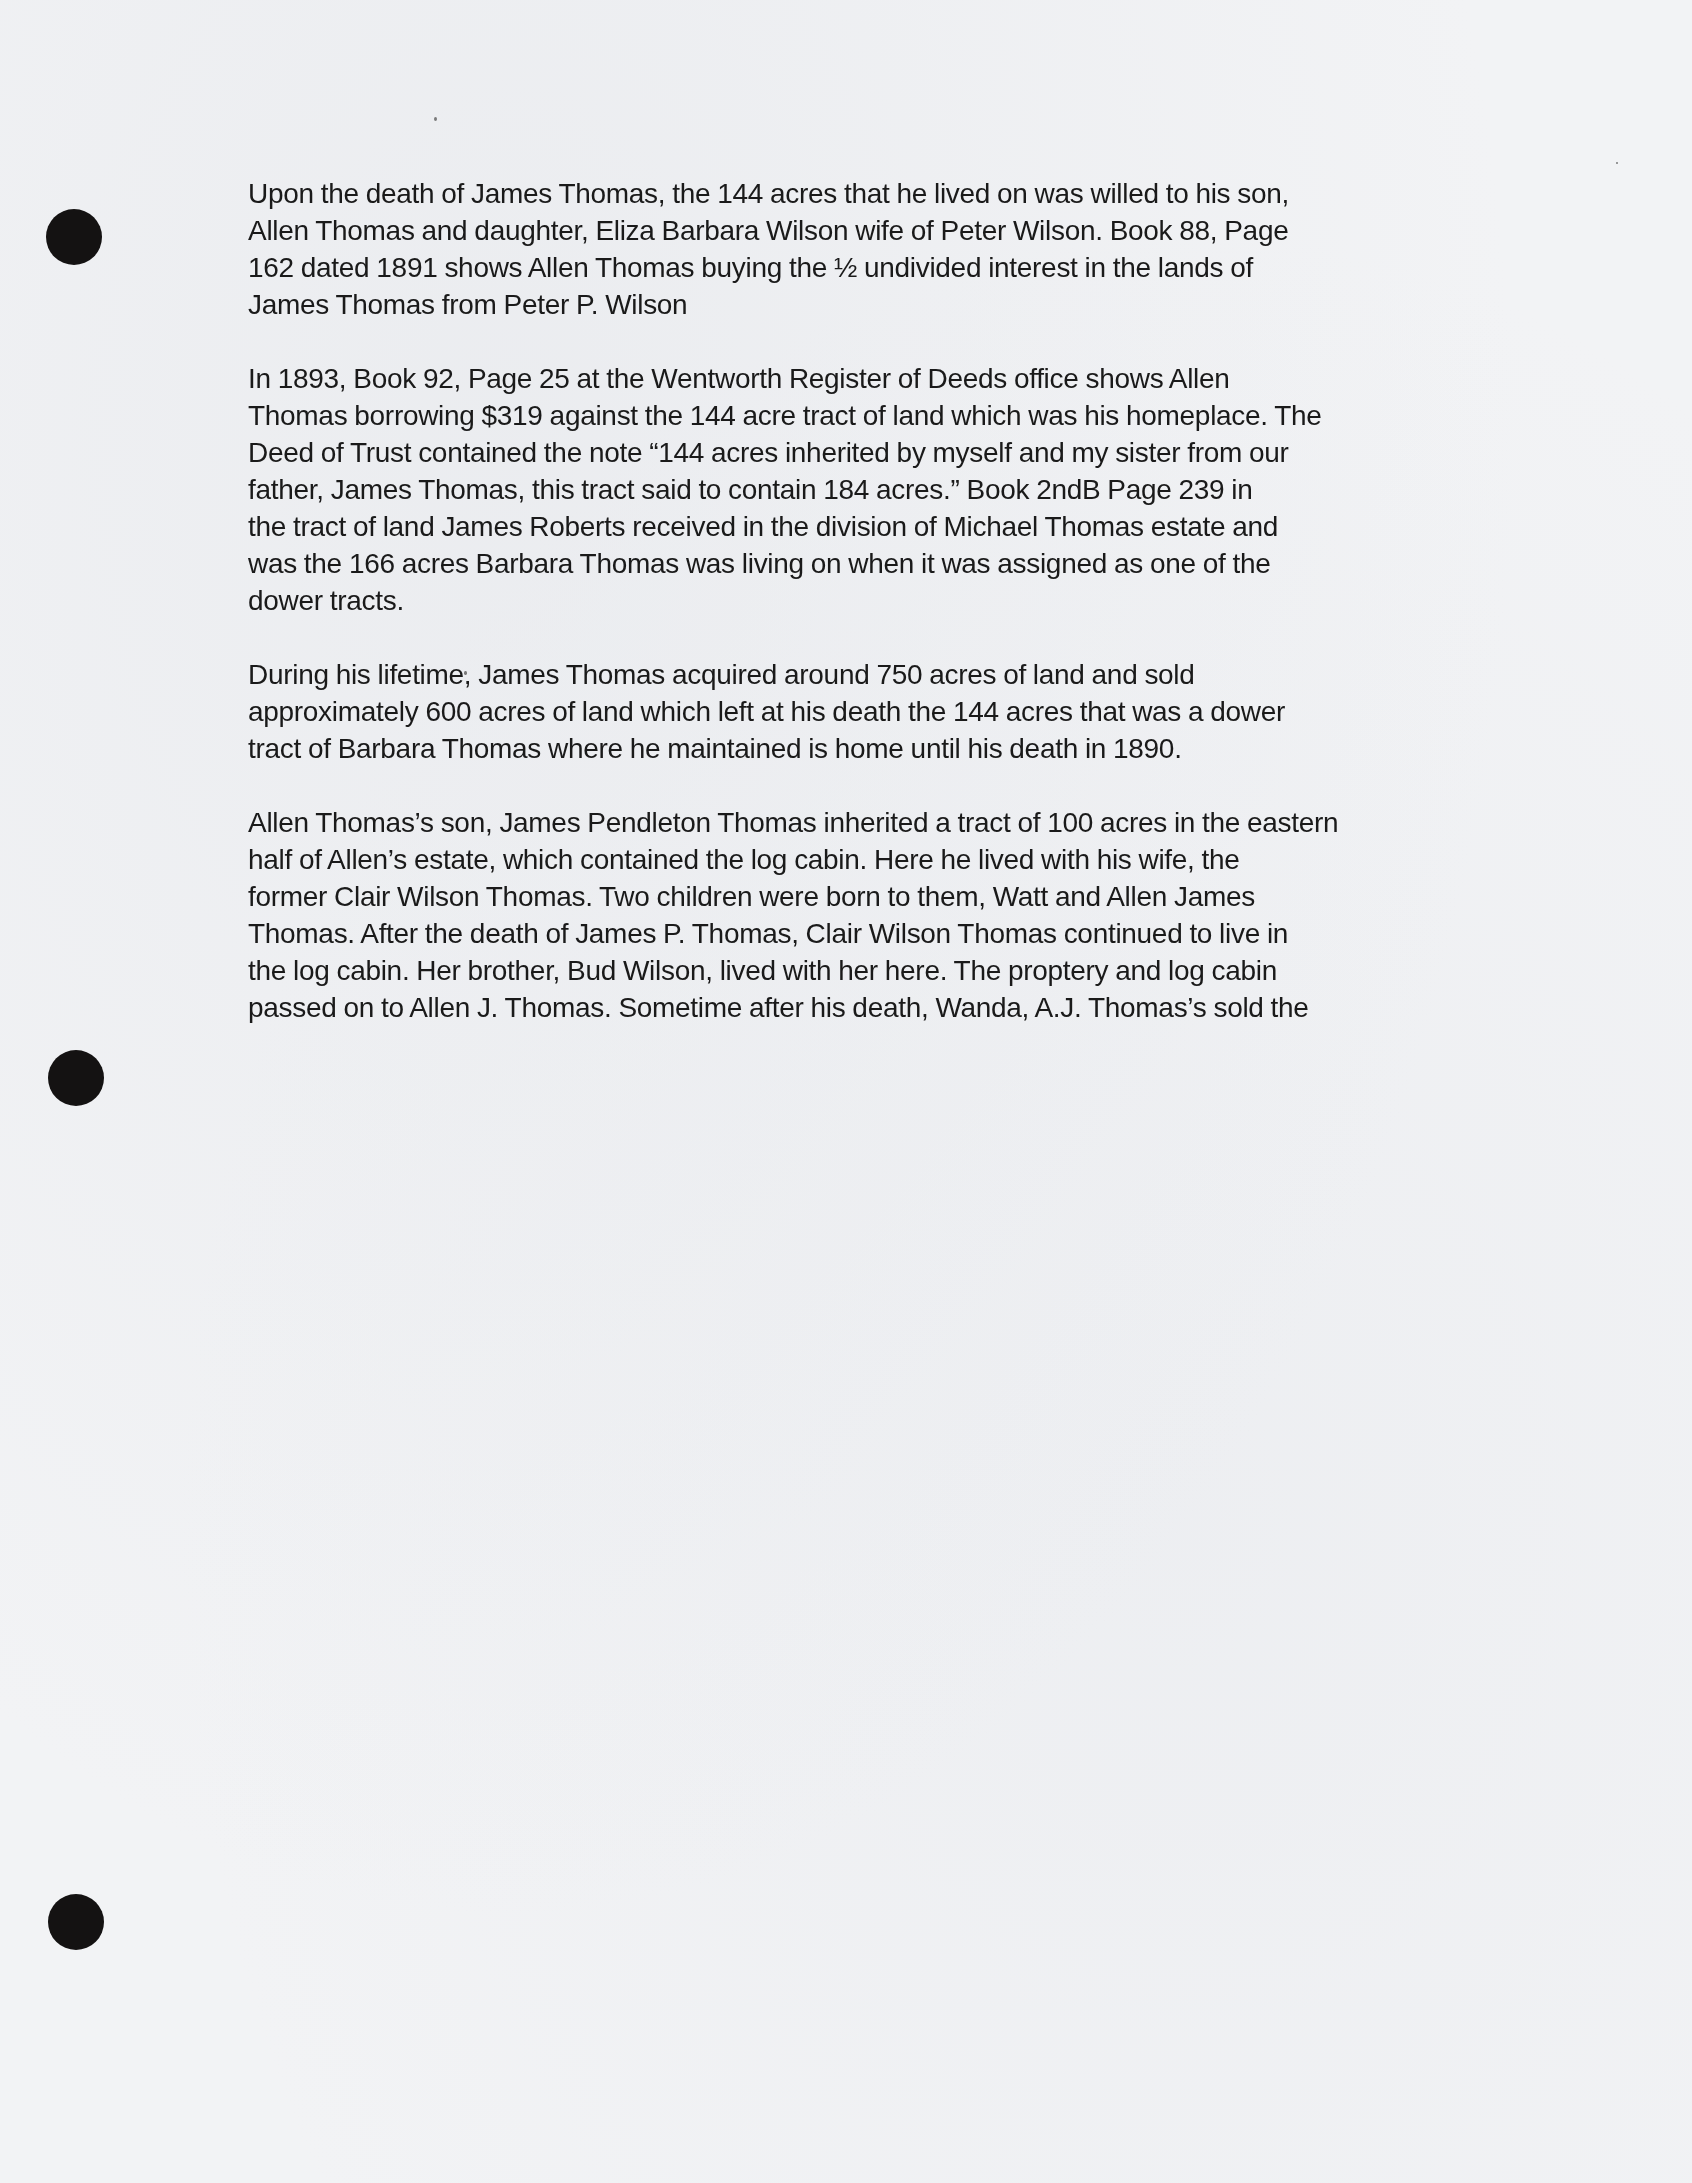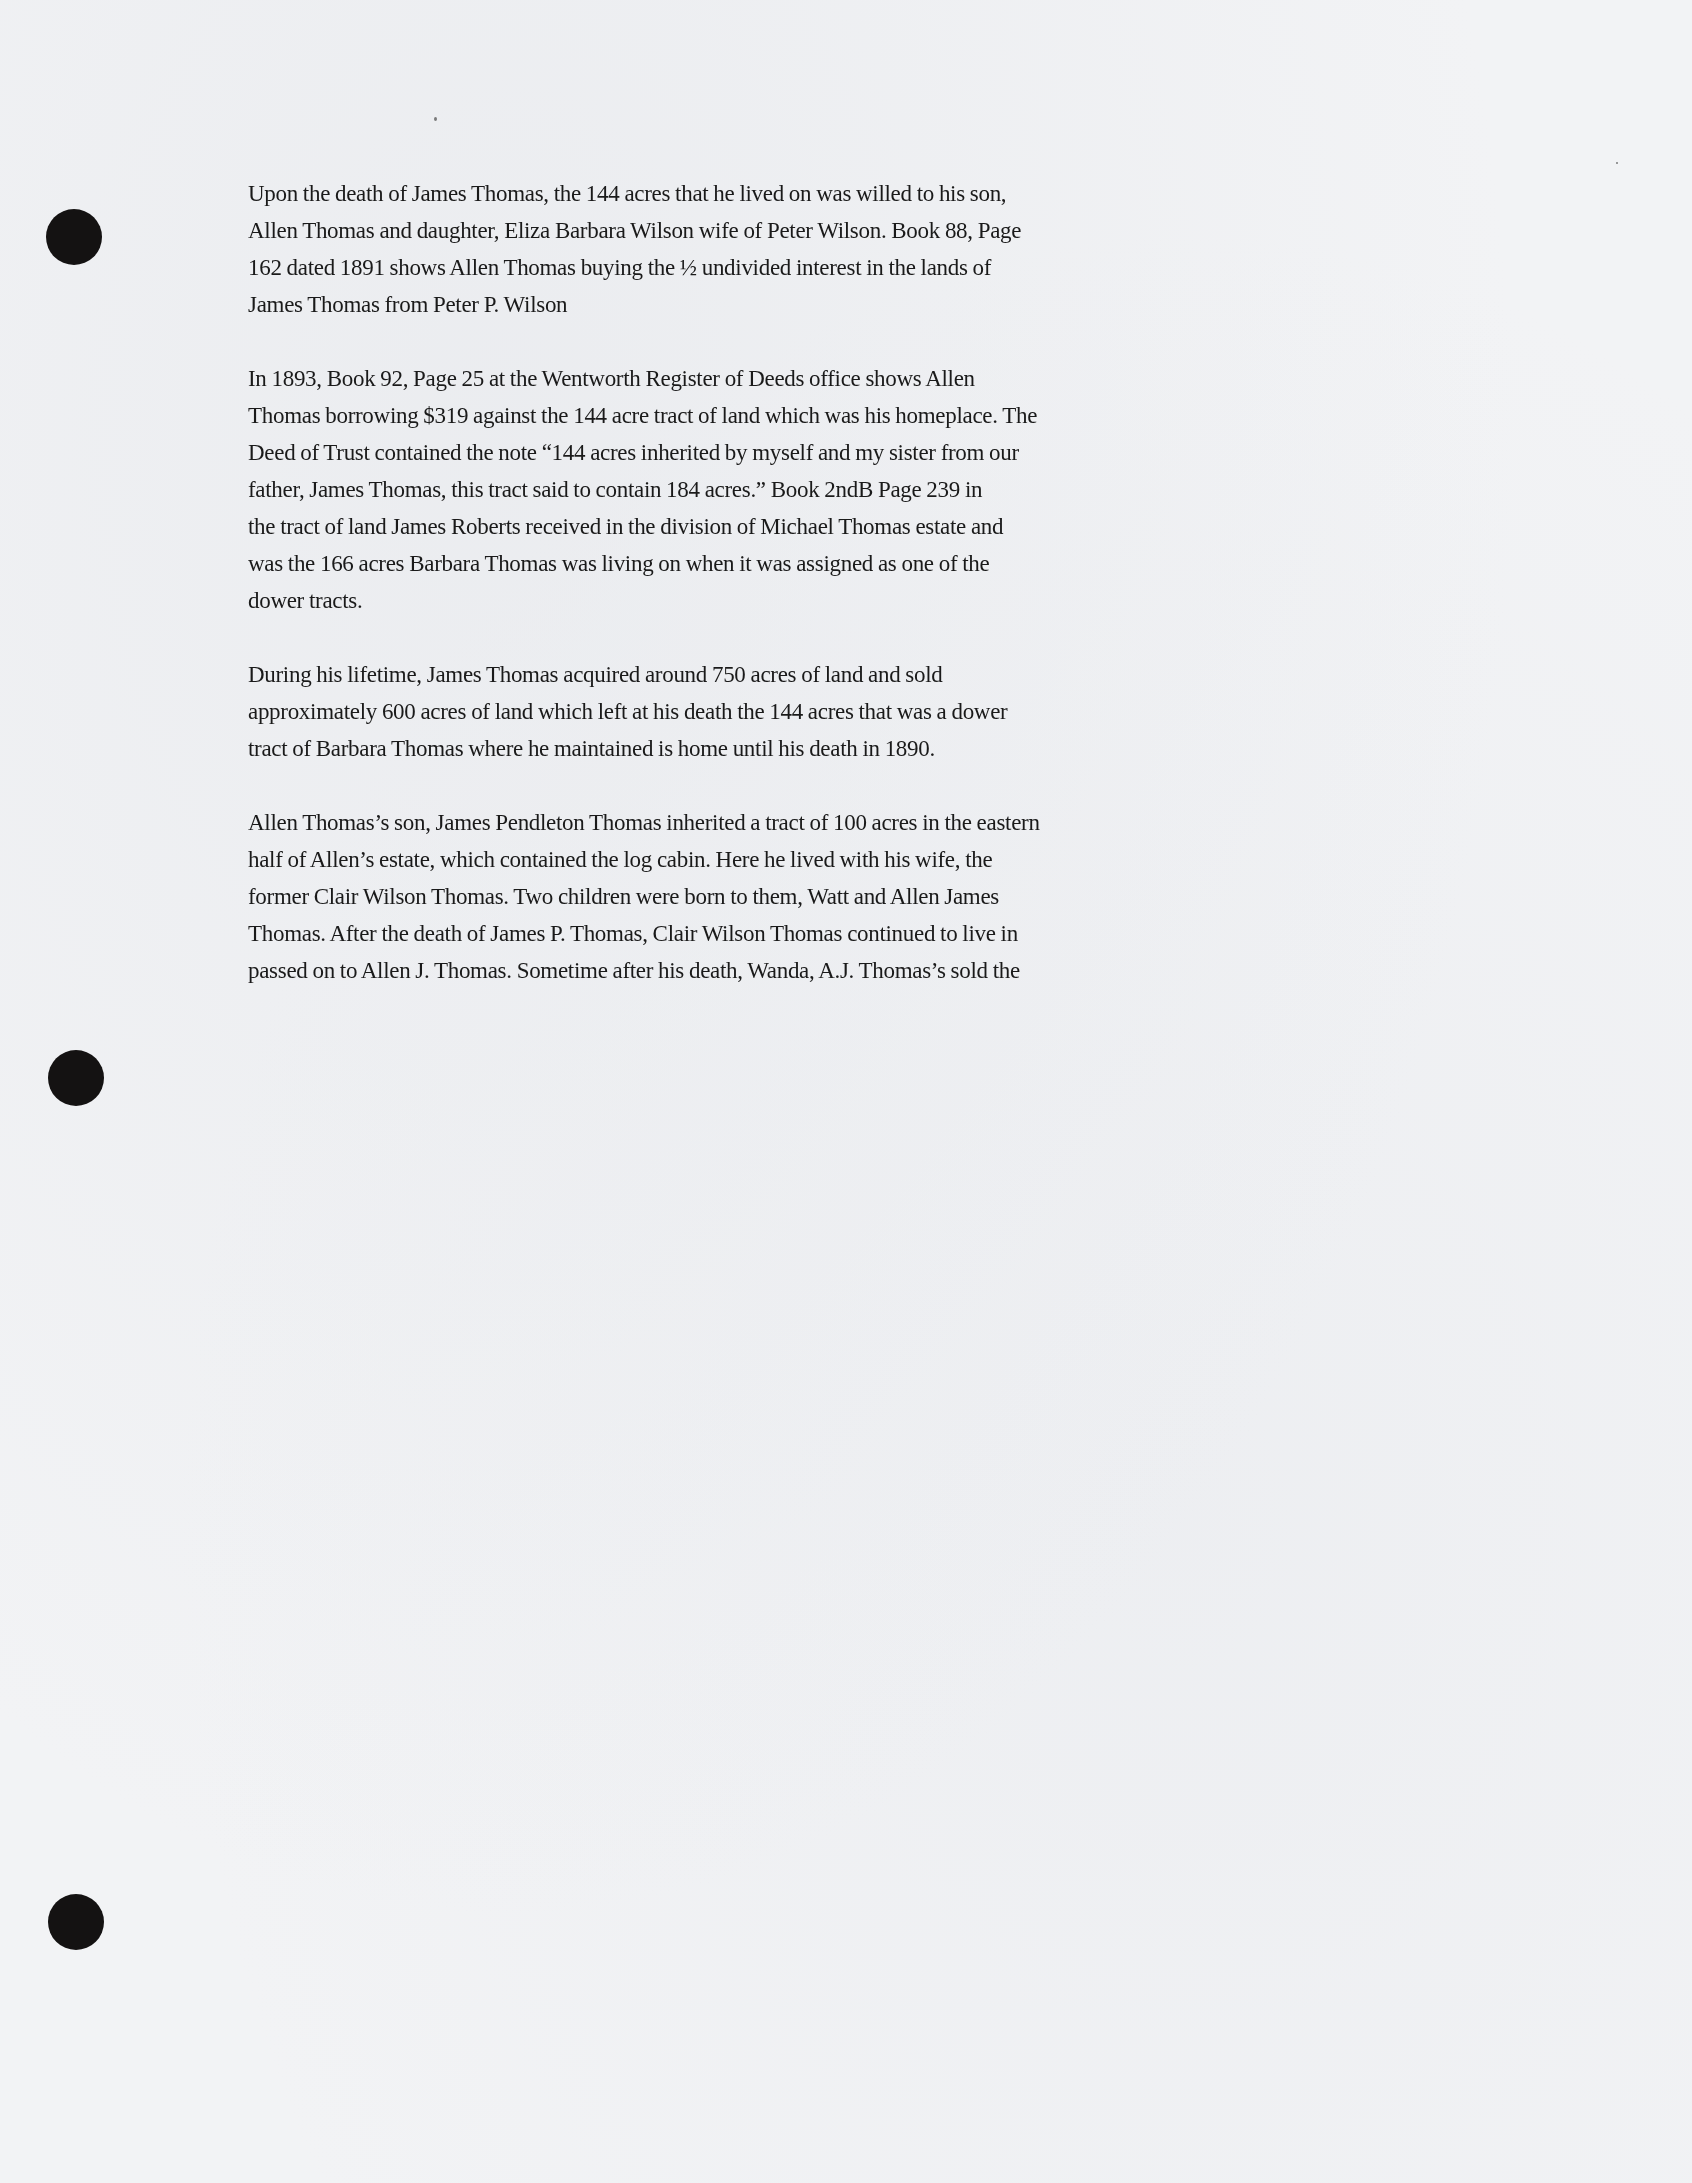--- a/index.html
+++ b/index.html
@@ -28,22 +28,22 @@
       width: 56px;
       height: 56px;
       border-radius: 50%;
       background: #141212;
     }
     .text-block {
       position: absolute;
       left: 248px;
       top: 175px;
       width: 1212px;
-      font-family: Liberation Serif, serif;
-      font-size: 23px;
+      font-family: Liberation Sans, sans-serif;
+      font-size: 28px;
       line-height: 37px;
       color: #1a1a1a;
       letter-spacing: -0.3px;
       word-spacing: -0.5px;
     }
     .para {
       margin: 0 0 37px 0;
     }
     .line {
       display: block;
@@ -91,18 +91,19 @@
       <span class="line">During his lifetime, James Thomas acquired around 750 acres of land and sold</span>
       <span class="line">approximately 600 acres of land which left at his death the 144 acres that was a dower</span>
       <span class="line">tract of Barbara Thomas where he maintained is home until his death in 1890.</span>
     </p>
 
     <p class="para">
       <span class="line">Allen Thomas’s son, James Pendleton Thomas inherited a tract of 100 acres in the eastern</span>
       <span class="line">half of Allen’s estate, which contained the log cabin.  Here he lived with his wife, the</span>
       <span class="line">former Clair Wilson Thomas.  Two children were born to them, Watt and Allen James</span>
       <span class="line">Thomas.  After the death of James P. Thomas, Clair Wilson Thomas continued to live in</span>
+      <span class="line">the log cabin. Her brother, Bud Wilson, lived with her here. The proptery and log cabin</span>
       <span class="line">passed on to Allen J. Thomas.  Sometime after his death, Wanda, A.J. Thomas’s sold the</span>
     </p>
 
   </div>
 </div>
 
 
 </body></html>

